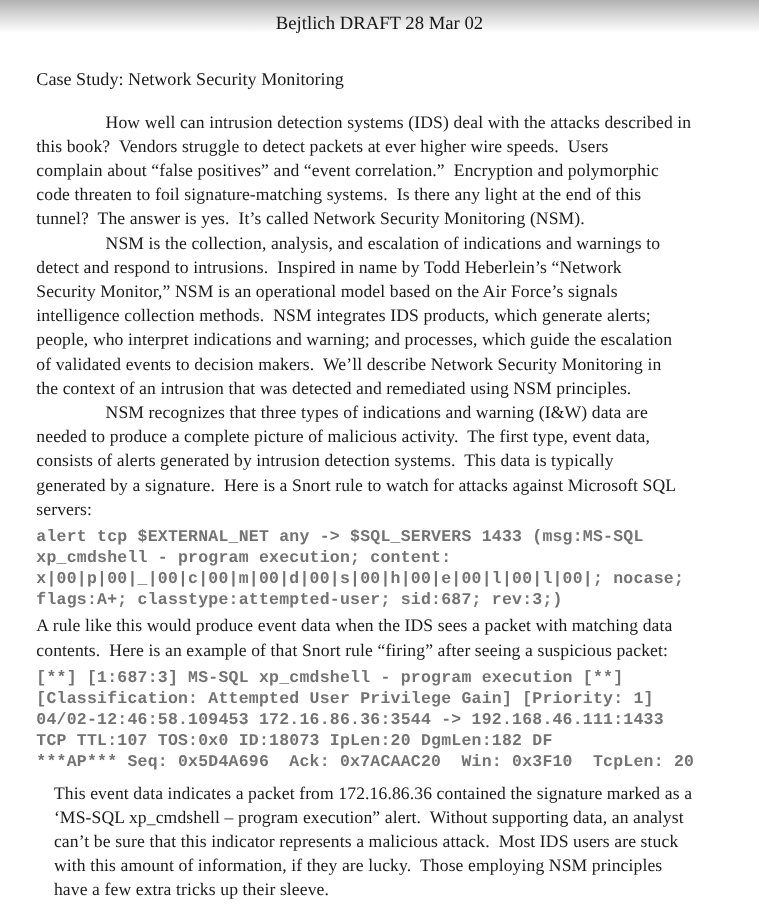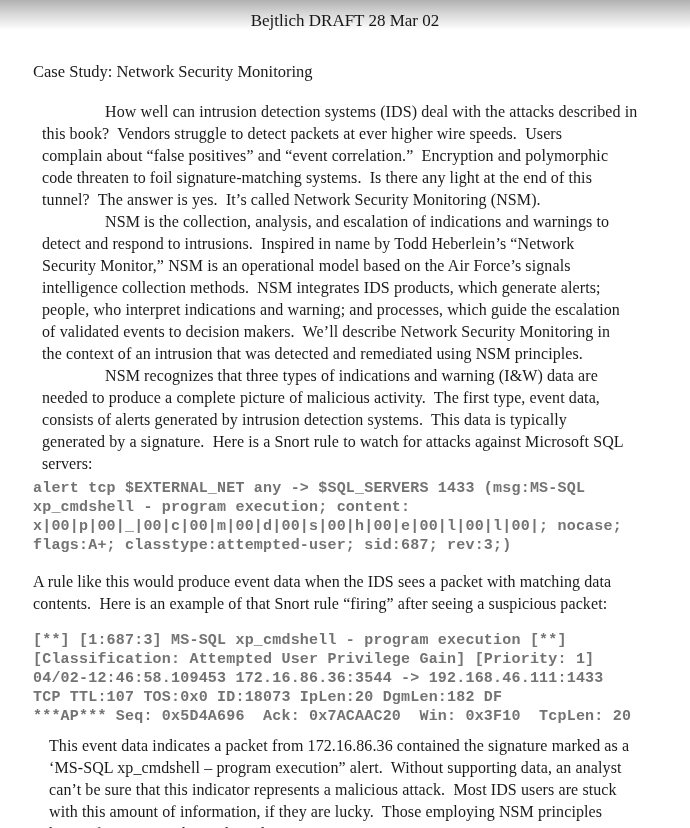--- a/index.html
+++ b/index.html
@@ -41,34 +41,33 @@
     font-size: 16px;
     line-height: 22px;
     white-space: pre;
     letter-spacing: 0.1px;
   }
   .para.first-after-heading {
     margin-top: 18px;
   }
   .para.indent {
     text-indent: 63px;
-    margin-left: 9px;
   }
   .code {
     margin: 0;
     margin-top: 4px;
     font-family: "Liberation Mono", "DejaVu Sans Mono", monospace;
     font-weight: bold;
     font-size: 15px;
     line-height: 19px;
     white-space: pre;
     color: #737373;
     letter-spacing: 0.2px;
   }
-  .gap-top-sm { margin-top: 16px; }
+  .gap-top-sm { margin-top: 4px; }
   .gap-top-md { margin-top: 9px; margin-left: 16px; }
 </style>
 </head>
 <body>
 
 <div class="page">
 
   <header class="page-header">
     <div class="draft-title">Bejtlich DRAFT 28 Mar 02</div>
   </header>

